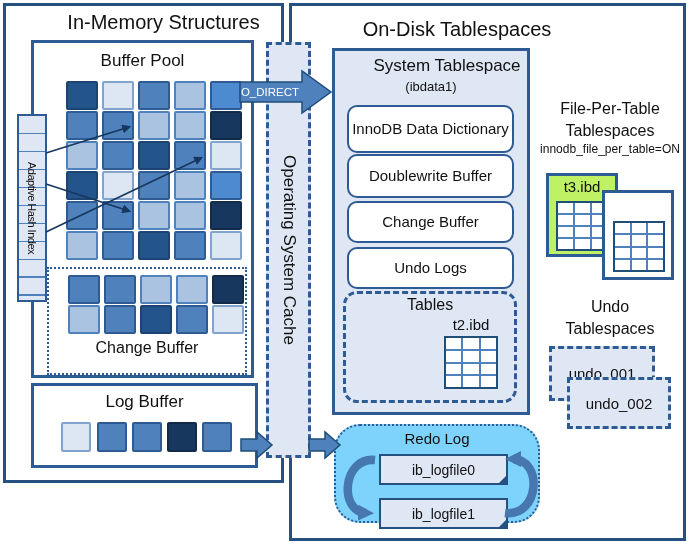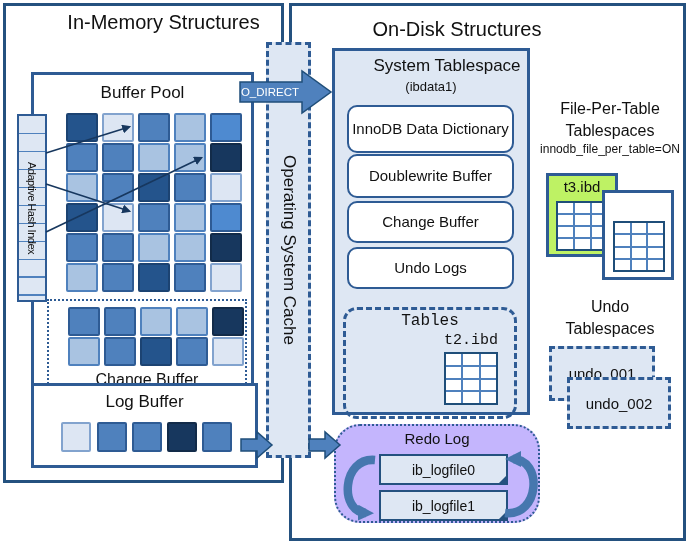--- a/index.html
+++ b/index.html
@@ -34,21 +34,21 @@
   svg text{font-family:"Liberation Sans", sans-serif;}
 </style>
 </head>
 <body>
 
 <div id="canvas">
 
   <div class="abs solid" style="left:3px;top:3px;width:275px;height:474px;">
     <div class="abs ctr t20" style="left:40px;top:5px;width:235px;font-weight:500;">In-Memory Structures</div>
 
-    <div id="bp-box" class="abs mid" style="left:25px;top:34px;width:217px;height:332px;background:#fff;margin-top:32px;">
+    <div id="bp-box" class="abs mid" style="left:25px;top:34px;width:217px;height:332px;background:#fff;">
       <div class="abs ctr t17" style="left:0;top:8px;width:100%;">Buffer Pool</div>
 
       <div id="cb-box" class="abs" style="left:13px;top:224px;width:196px;height:104px;border:2.5px dotted #2E5B94;">
         <div class="abs ctr t16" style="left:0;top:70px;width:100%;">Change Buffer</div>
       <div class="sq" style="left: 19px; top: 6px; width: 28px; height: 25px; background: rgb(79, 129, 189); border-color: rgb(46, 91, 148);"></div>
           <div class="sq" style="left: 55px; top: 6px; width: 28px; height: 25px; background: rgb(79, 129, 189); border-color: rgb(46, 91, 148);"></div>
           <div class="sq" style="left: 91px; top: 6px; width: 28px; height: 25px; background: rgb(169, 195, 225); border-color: rgb(79, 129, 189);"></div>
           <div class="sq" style="left: 127px; top: 6px; width: 28px; height: 25px; background: rgb(169, 195, 225); border-color: rgb(79, 129, 189);"></div>
           <div class="sq" style="left: 163px; top: 6px; width: 28px; height: 25px; background: rgb(23, 55, 94); border-color: rgb(18, 43, 73);"></div>
           <div class="sq" style="left: 19px; top: 36px; width: 28px; height: 25px; background: rgb(169, 195, 225); border-color: rgb(79, 129, 189);"></div>
@@ -99,32 +99,32 @@
       <div class="abs ctr t17" style="left:0;top:6px;width:100%;">Log Buffer</div>
     <div class="sq" style="left: 27px; top: 36px; width: 26px; height: 26px; background: rgb(221, 230, 243); border-color: rgb(130, 163, 206);"></div>
         <div class="sq" style="left: 63px; top: 36px; width: 26px; height: 26px; background: rgb(79, 129, 189); border-color: rgb(46, 91, 148);"></div>
         <div class="sq" style="left: 98px; top: 36px; width: 26px; height: 26px; background: rgb(79, 129, 189); border-color: rgb(46, 91, 148);"></div>
         <div class="sq" style="left: 133px; top: 36px; width: 26px; height: 26px; background: rgb(23, 55, 94); border-color: rgb(18, 43, 73);"></div>
         <div class="sq" style="left: 168px; top: 36px; width: 26px; height: 26px; background: rgb(79, 129, 189); border-color: rgb(46, 91, 148);"></div>
       </div>
   </div>
 
   <div class="abs solid" style="left:289px;top:3px;width:391px;height:532px;">
-    <div class="abs ctr t20" style="left:30px;top:12px;width:270px;font-weight:500;">On-Disk Structures</div>
+    <div class="abs ctr t20" style="left:30px;top:12px;width:270px;font-weight:500;">On-Disk Tablespaces</div>
 
     <div class="abs mid lightfill" style="left:40px;top:42px;width:192px;height:361px;">
       <div class="abs ctr t17" style="left:16px;top:5px;width:100%;">System Tablespace</div>
       <div class="abs ctr t13" style="left:0;top:28px;width:100%;">(ibdata1)</div>
 
       <div class="roundbox t15" style="left:12px;top:103px;width:163px;height:40px;">Doublewrite Buffer</div>
       <div class="roundbox t15" style="left:12px;top:54px;width:163px;height:44px;">InnoDB Data Dictionary</div>
       <div class="roundbox t15" style="left:12px;top:150px;width:163px;height:38px;">Change Buffer</div>
       <div class="roundbox t15" style="left:12px;top:196px;width:163px;height:38px;">Undo Logs</div>
 
-      <div class="dashedbox" style="left:8px;top:256px;width:168px;height:106px;border-radius:14px;font-family:Liberation Mono, monospace;">
+      <div class="dashedbox" style="left:8px;top:240px;width:168px;height:106px;border-radius:14px;">
         <div class="abs ctr t16" style="left:0;top:2px;width:100%;">Tables</div>
         <div class="tfile" style="left:92px;top:22px;width:66px;">
           <span class="t15">t2.ibd</span>
           <div class="tgrid" style="position:relative;width:50px;height:49px;margin-top:3px;">
               <div></div>
               <div></div>
               <div></div>
               <div></div>
               <div></div>
               <div></div>
@@ -186,27 +186,27 @@
     </div>
     <div class="dashedbox lightfill t15" style="left:257px;top:340px;width:100px;height:49px;
          display:flex;align-items:center;justify-content:center;">
       <span>undo_001</span>
     </div>
     <div class="dashedbox lightfill t15" style="left:275px;top:371px;width:98px;height:46px;
          display:flex;align-items:center;justify-content:center;">
       <span>undo_002</span>
     </div>
 
-    <div class="abs" style="left:42px;top:418px;width:202px;height:95px;border:2.5px dotted #2E5B94;border-radius:26px;background:#c4b5fd;">
+    <div class="abs" style="left:42px;top:418px;width:202px;height:95px;border:2.5px dotted #2E5B94;border-radius:26px;background:#7dd3fc;">
       <div class="abs ctr t15" style="left:0;top:4px;width:100%;">Redo Log</div>
       <div class="logfile t14" style="left:43px;top:28px;width:125px;height:27px;">
         <span>ib_logfile0</span>
         <div class="fold"></div>
       </div>
-      <div class="logfile t14" style="left:43px;top:64px;width:125px;height:27px;">
+      <div class="logfile t14" style="left:43px;top:72px;width:125px;height:27px;">
         <span>ib_logfile1</span>
         <div class="fold"></div>
       </div>
     </div>
   </div>
 
   <div class="abs vtext t17" style="left:266px;top:42px;width:39px;height:410px;
        background:#DEE7F3;border:3px dashed #2E5B94;">
     <span>Operating System Cache</span>
   </div>

